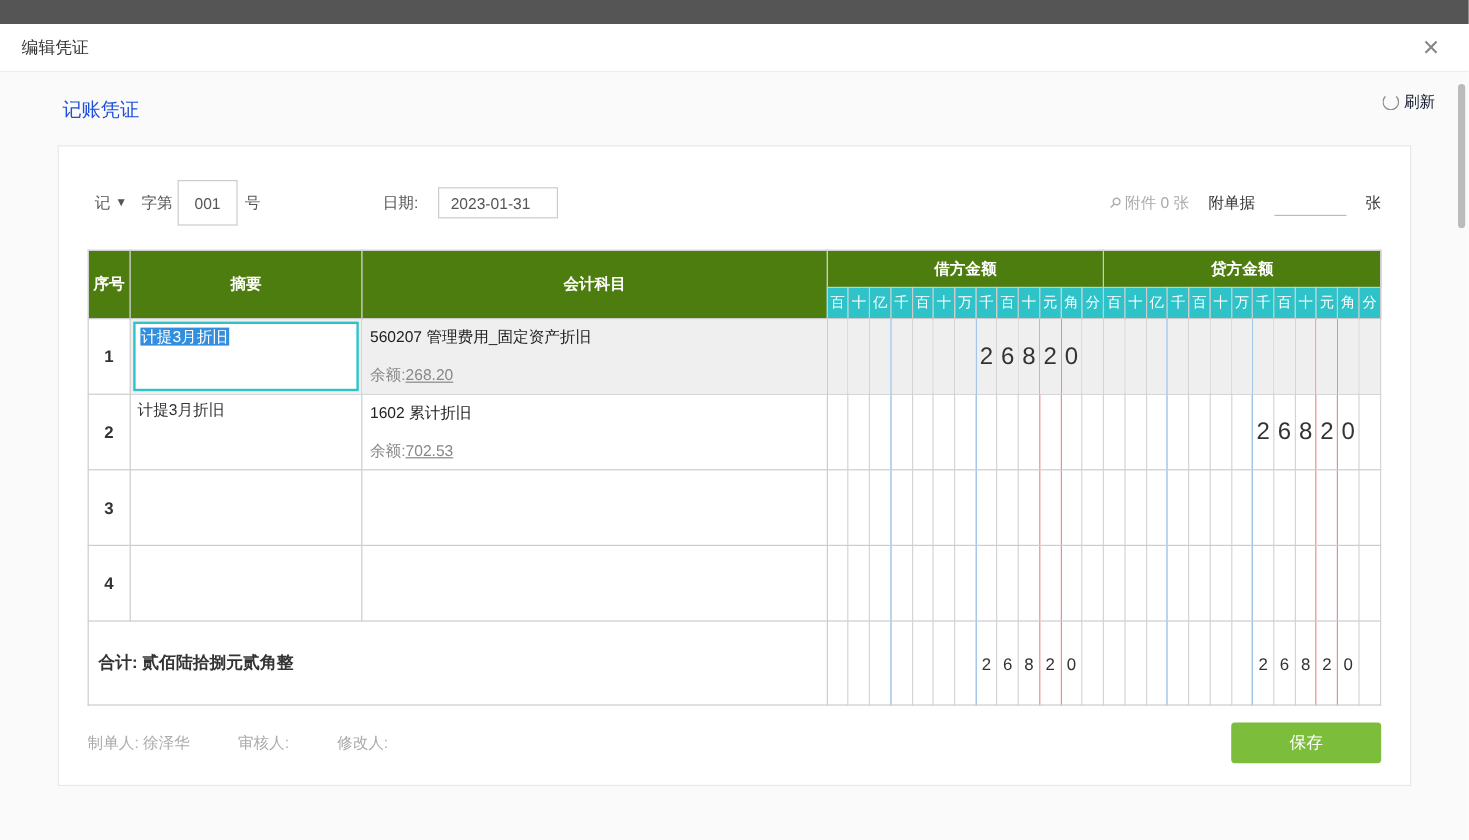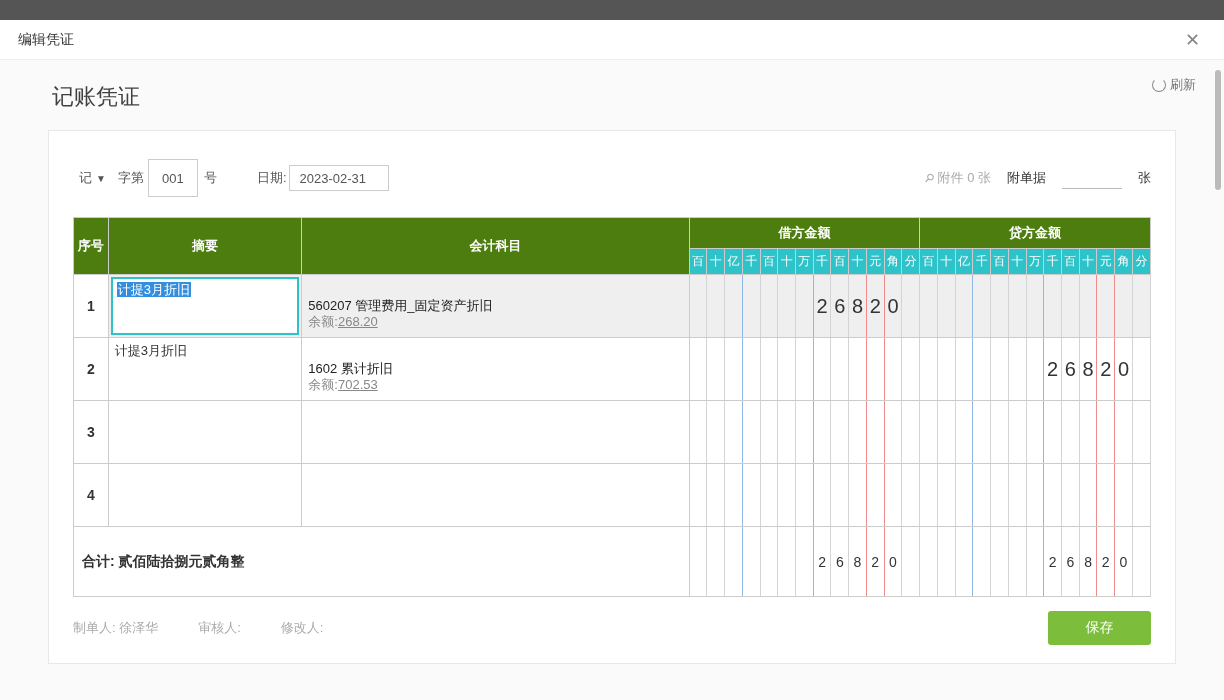--- a/index.html
+++ b/index.html
@@ -2,30 +2,30 @@
 <html><head>
   <meta charset="utf-8">
   <style>
     * { box-sizing: border-box; margin: 0; padding: 0; }
     body { font-family: "Microsoft YaHei", Arial, sans-serif; background: #fafafa; font-size: 13px; color: #333; }
     .app-header { height: 20px; background: #555; }
     .modal-header { height: 40px; background: #fff; border-bottom: 1px solid #eee; display: flex; align-items: center; padding: 0 18px; font-size: 14px; }
     .modal-header .title { flex: 1; }
     .close-x { cursor: pointer; font-size: 18px; color: #888; padding: 4px 6px; }
     .page { padding: 12px 28px; }
-    .page-title { font-size: 22px; color: #404040; margin: 10px 24px 18px; font-weight: 300; }
-    .refresh { float: right; color: #737373; font-size: 13px; cursor: pointer; margin-top: 4px; display:flex; align-items:center; gap:4px;}
+    .page-title { font-size: 16px; color: #1d4ed8; margin: 10px 24px 18px; font-weight: 300; }
+    .refresh { float: right; color: #0f172a; font-size: 13px; cursor: pointer; margin-top: 4px; display:flex; align-items:center; gap:4px;}
     .refresh-icon { display:inline-block; width:14px; height:14px; border:1.5px solid #888; border-top-color:transparent; border-radius:50%; }
     .card { background:#fff; border:1px solid #e8e8e8; padding: 18px 24px; margin: 0 20px; position: relative;}
     .form-row { display:flex; align-items:center; padding: 10px 0 20px; font-size:13px; color:#555;}
     .prefix-select { display:flex; align-items:center; gap:4px; padding:4px 6px; cursor:pointer;}
     .chevron { font-size:10px; }
     .form-row .label { margin-left:6px; margin-right:4px; }
     .input-box { border:1px solid #ccc; height:38px; padding:0 8px; text-align:center; min-width:50px; display:flex; align-items:center; justify-content:center;}
-    .date-wrap { margin-left:36px; display:flex; align-items:center; gap:2px;}
+    .date-wrap { margin-left:98px; display:flex; align-items:center; gap:16px;}
     .date-box { border:1px solid #ccc; height:26px; padding:0 10px; display:flex; align-items:center; min-width:100px;}
     .attach-wrap { margin-left:auto; display:flex; align-items:center; gap:16px; color:#999;}
     .attach-link { color:#aaa; cursor:pointer; display:flex; align-items:center; gap:4px;}
     .clip-icon { font-size:12px; color:#aaa; transform:rotate(45deg); display:inline-block;}
     .fudan-input { border:none; border-bottom:1px solid #bbb; height:22px; width:60px; }
     .tbl { width:100%; border-collapse: collapse; table-layout: fixed; }
     .tbl th, .tbl td { border:1px solid #ccc; }
     .thead-top th { background:#4d7c0f; color:#fff; font-weight:700; padding:6px 0; }
     .thead-sub th { background:#2ec2c9; color:#fff; font-weight:400; font-size:12px; padding:4px 0; text-align:center;}
     .col-seq { width:34px; }
@@ -34,31 +34,31 @@
     .col-digit { width:17.4px; }
     .row td { height:63px; vertical-align: top; }
     .seq-cell { text-align:center; vertical-align:middle !important; font-weight:600; font-size:14px; background:#fff;}
     .row.active td { background:#efefef; }
     .row.active .seq-cell { background:#fff;}
     .summary-cell { padding:2px; position:relative;margin-left:42px;}
     .summary-edit { border:2px solid #2ec2c9; background:#fff; height:58px; padding:2px 4px;}
     .summary-text-sel { background:#338fde; color:#fff; font-size:13px; padding:0 1px;}
     .summary-text { font-size:13px; padding:2px 4px;}
     .account-cell { padding:6px 6px 4px; font-size:13px; position:relative;}
-    .account-name { color:#222; font-weight:500;margin-top:16px;}
+    .account-name { color:#222; font-weight:500;}
     .balance-line { color:#888; font-size:13px; position:absolute; bottom:6px; left:6px;}
     .balance-line .bal-val { text-decoration:underline;}
     .digit-cell { padding:0; position:relative; text-align:center; vertical-align:middle !important; font-size:20px; font-family: Arial, sans-serif; font-weight:400;}
     .digit-cell.b-blue { border-right:1px solid #8fb8e6 !important;}
     .digit-cell.b-red { border-right:1px solid #f28c8c !important;}
     .digit-cell.b-gray { border-right:1px solid #d4d4d4 !important;}
     .total-row td { height:70px; vertical-align:middle; font-size:14px;}
     .total-label-cell { padding-left:8px; font-weight:600;}
     .footer-row { display:flex; align-items:center; padding:14px 0 0; font-size:13px; color:#aaa; gap:40px;}
-    .save-btn { margin-left:auto; background:#7dbd3c; color:#fff; border:none; height:34px; width:103px; font-size:14px; border-radius:3px; cursor:pointer;}
+    .save-btn { margin-left:auto; background:#7dbd3c; color:#fff; border:none; height:34px; width:125px; font-size:14px; border-radius:3px; cursor:pointer;}
     .scrollbar-fake { position:fixed; right:3px; top:70px; width:6px; height:120px; background:#bbb; border-radius:3px;}
   </style>
 </head>
 <body>
 
 <div class="app-header"></div>
 <div class="modal-header">
   <div class="title">编辑凭证</div>
   <div class="close-x">✕</div>
 </div>
@@ -78,21 +78,21 @@
       </div>
       <span class="label">字第</span>
       <div class="input-box">
         <span>001</span>
       </div>
       <span class="label">号</span>
 
       <div class="date-wrap">
         <span>日期:</span>
         <div class="date-box">
-          <span>2023-02-31</span>
+          <span>2023-01-31</span>
         </div>
       </div>
 
       <div class="attach-wrap">
         <div class="attach-link">
           <span class="clip-icon">⚲</span>
           <span>附件 0 张</span>
         </div>
         <span style="color:#333;">附单据</span>
         <input class="fudan-input" style="">

